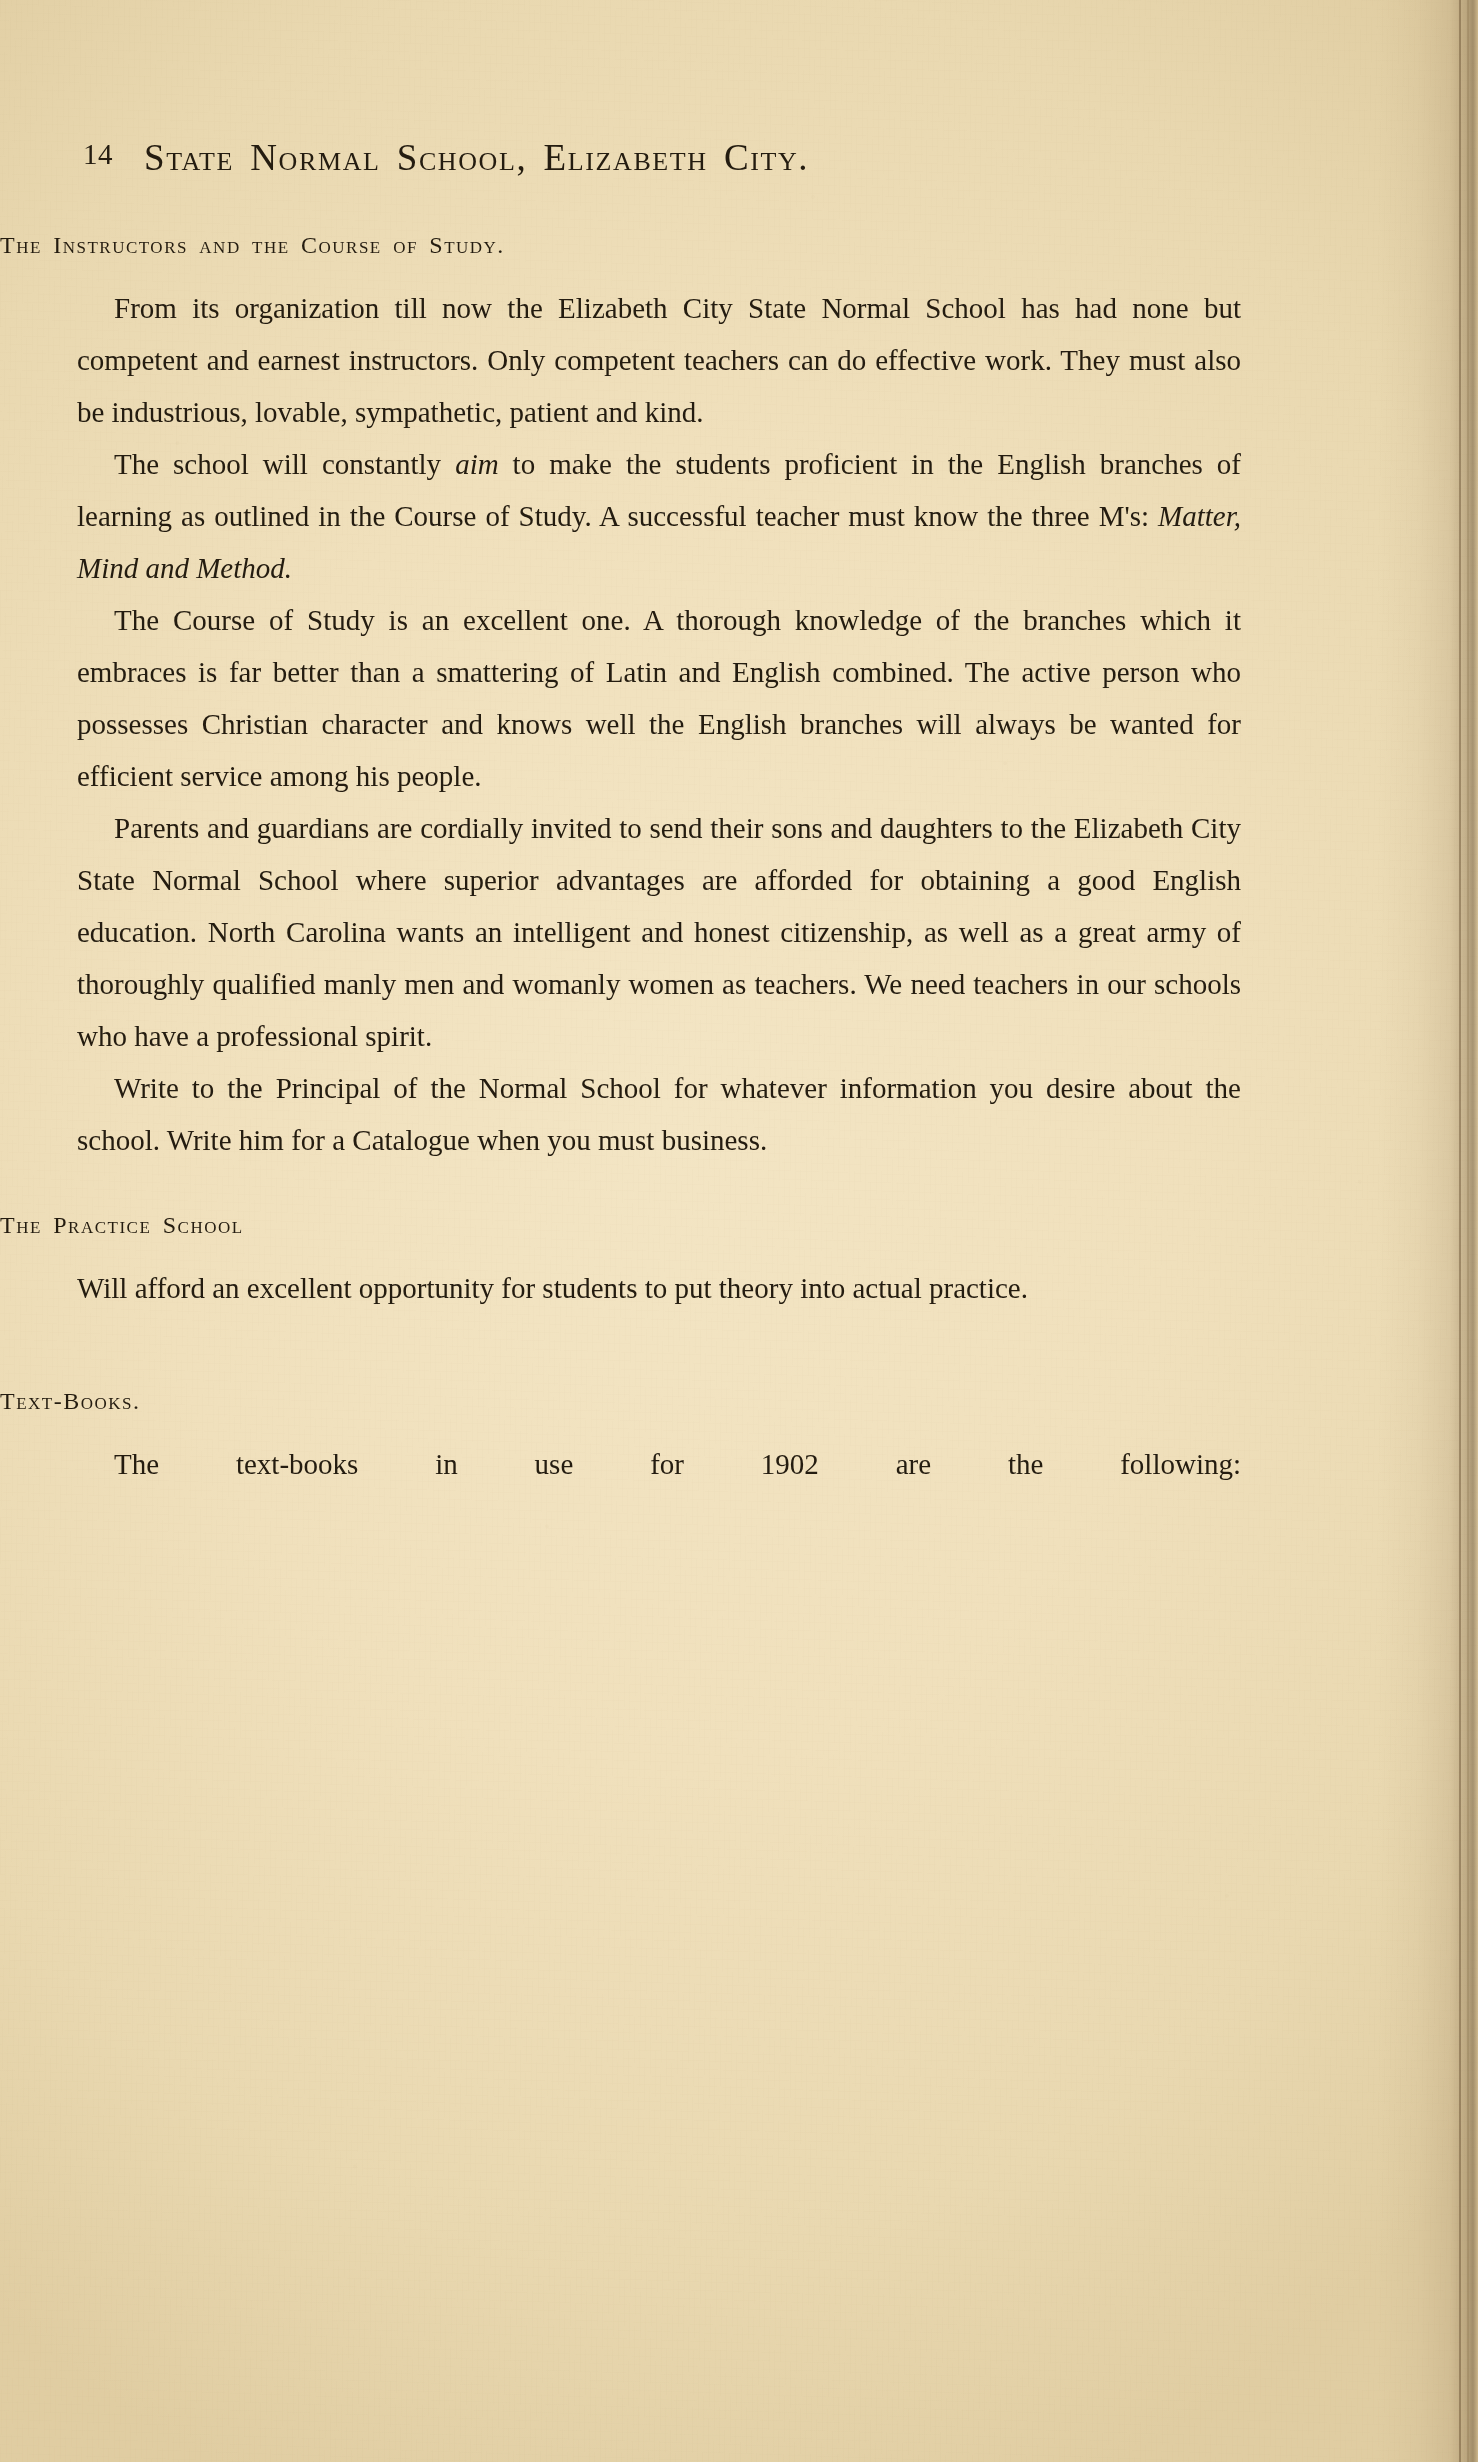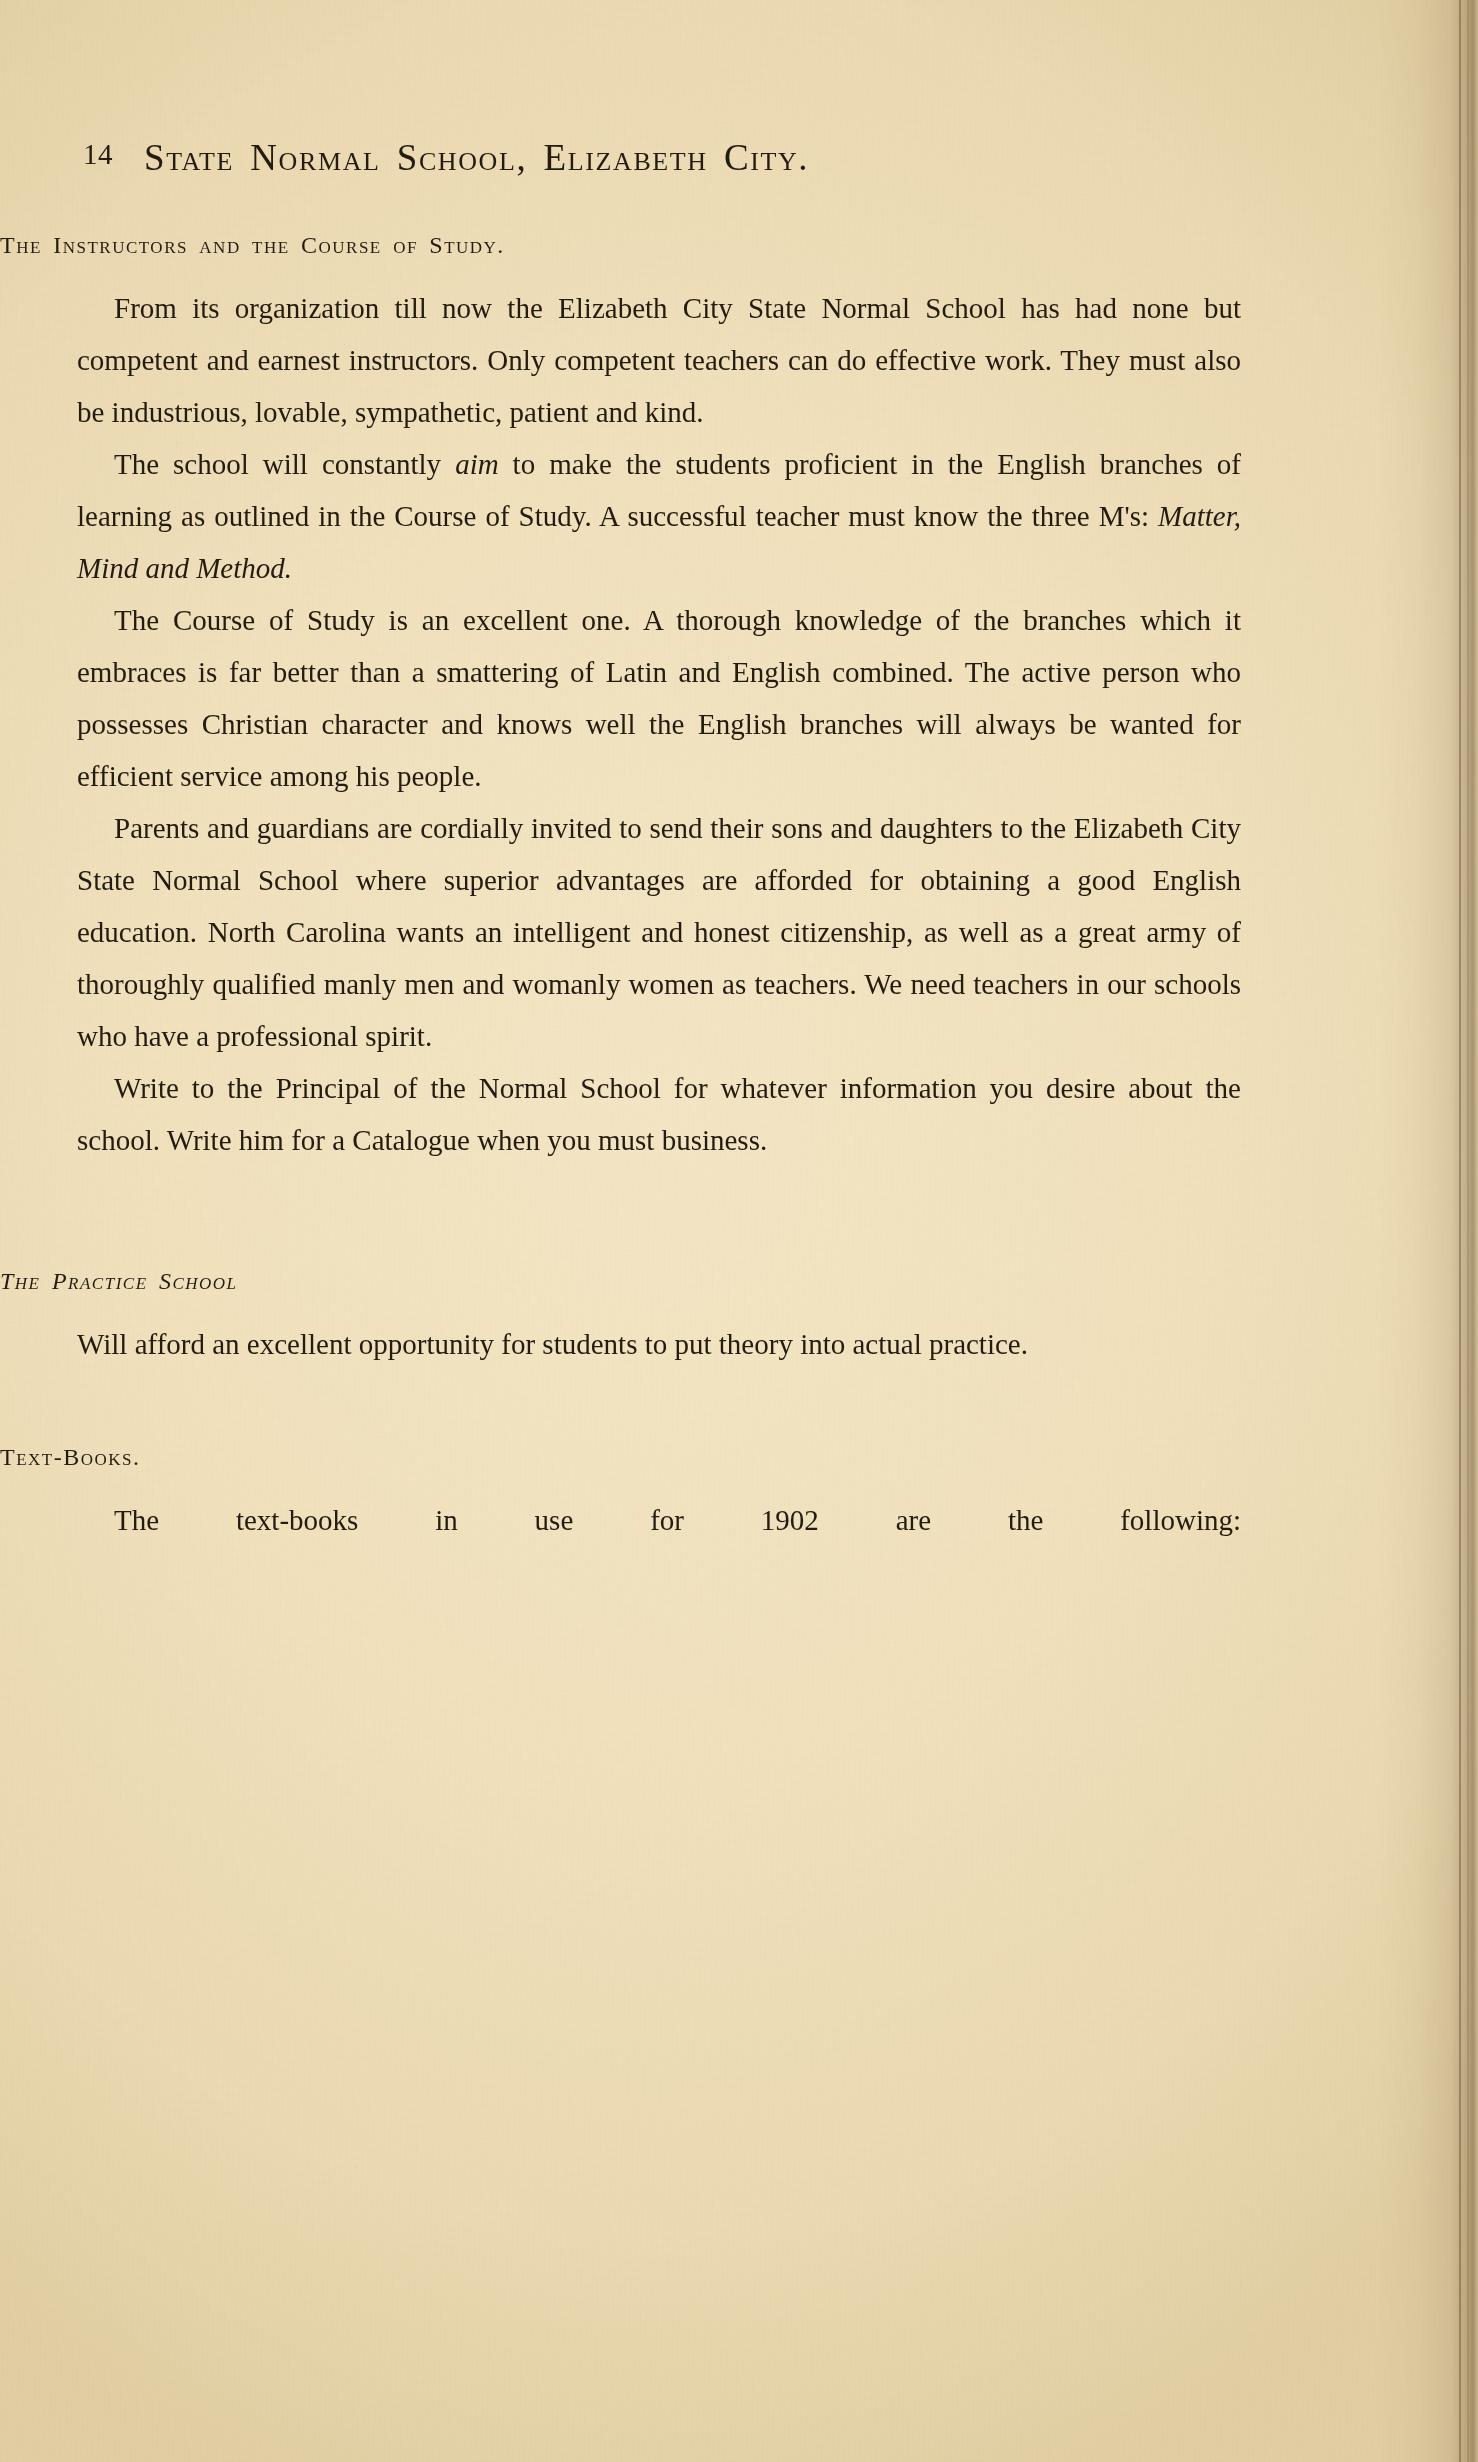--- a/index.html
+++ b/index.html
@@ -104,21 +104,21 @@
 
   
   .sec-head {
     text-align: left;
     font-variant: small-caps;
     letter-spacing: 1.5px;
     word-spacing: 3.9px;
     font-size: 24px;
   }
   .sec-head.h-instructors { margin-top: 56px; }
-  .sec-head.h-practice    { margin-top: 102px; font-style: italic; }
+  .sec-head.h-practice    { margin-top: 46px; }
   .sec-head.h-textbooks   { margin-top: 74px; }
 
   
   .textblock {
     width: 1164px;
     margin-left: 77px;
   }
   p.para {
     margin: 0;
     font-size: 29px;

